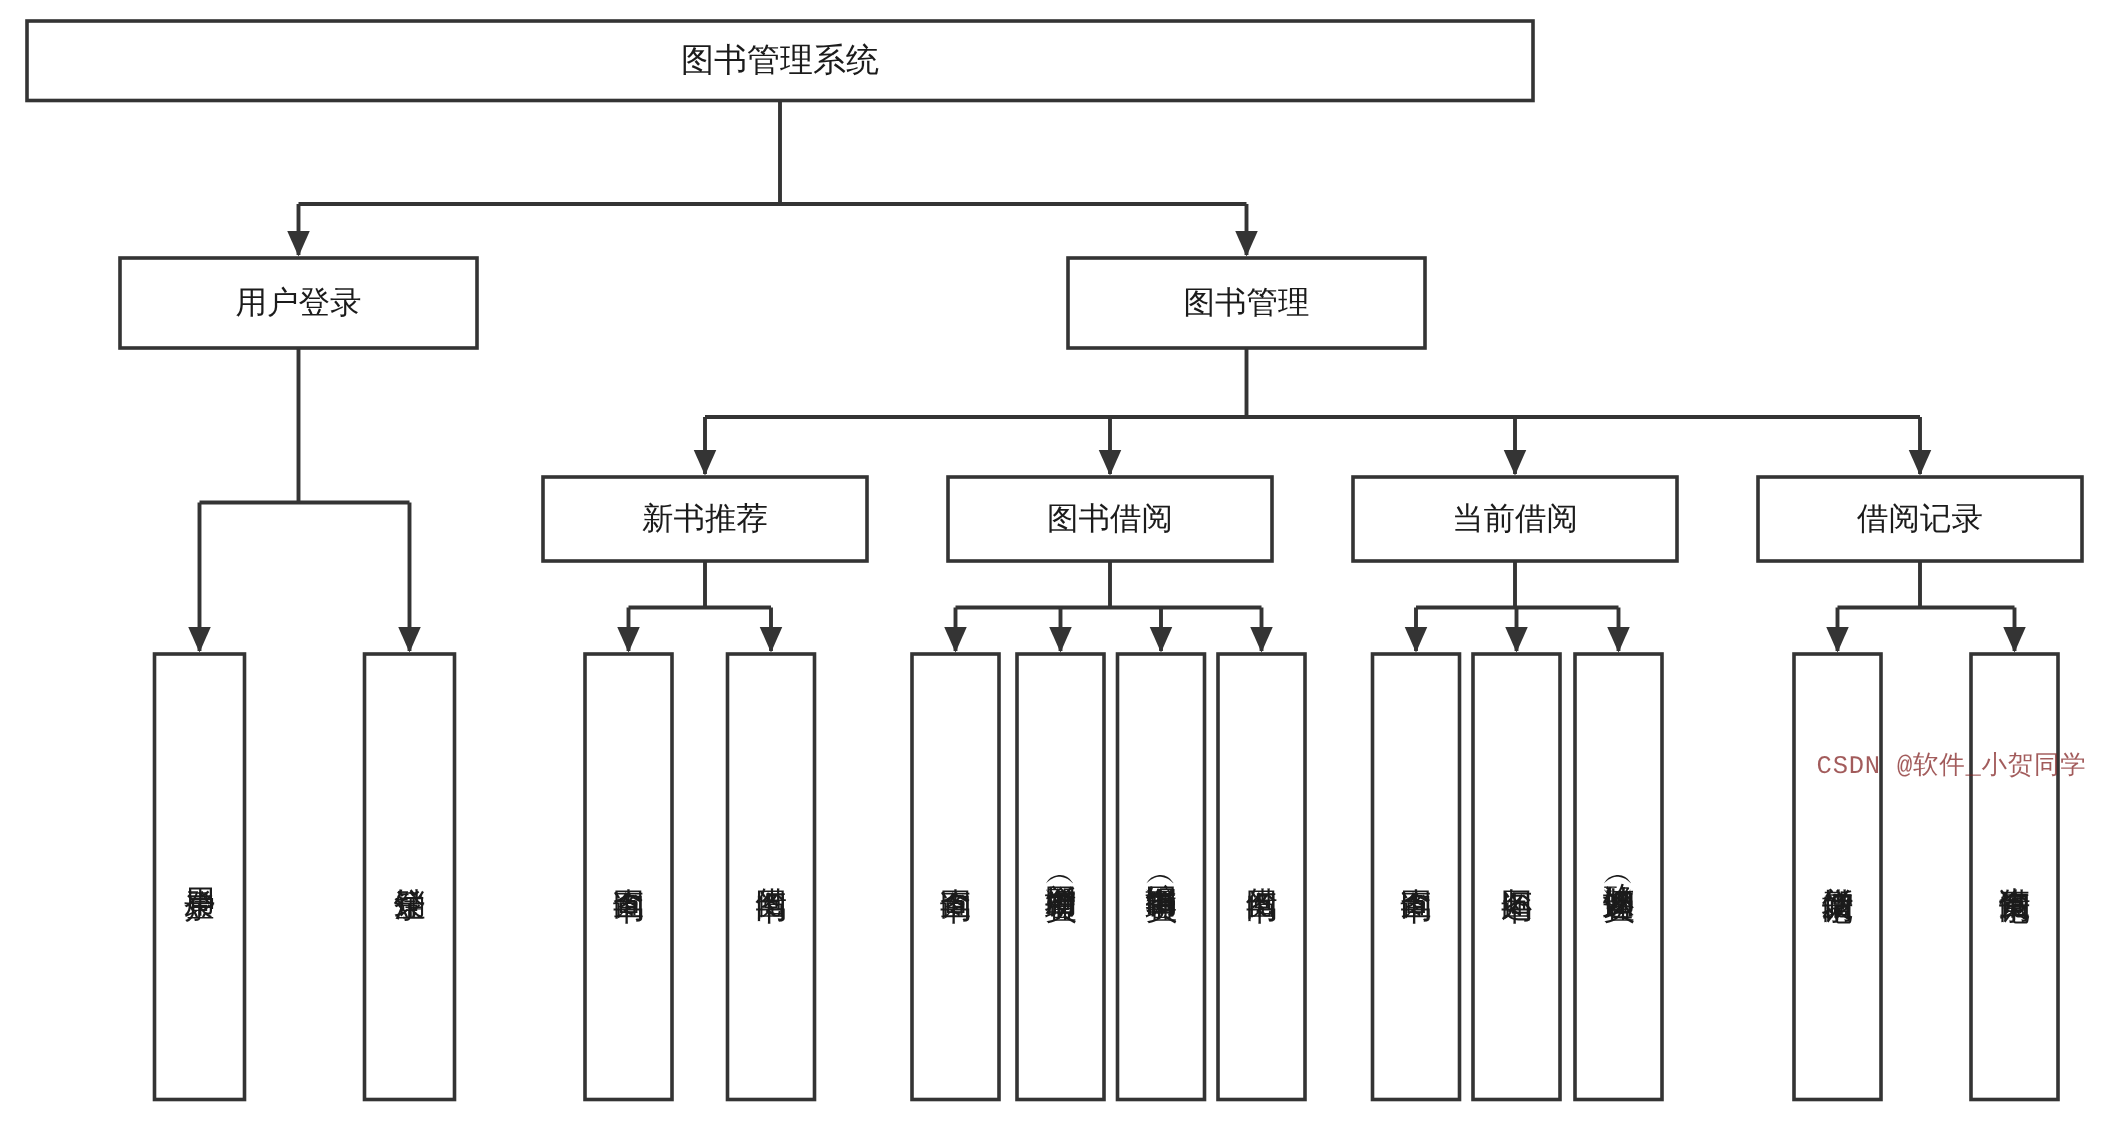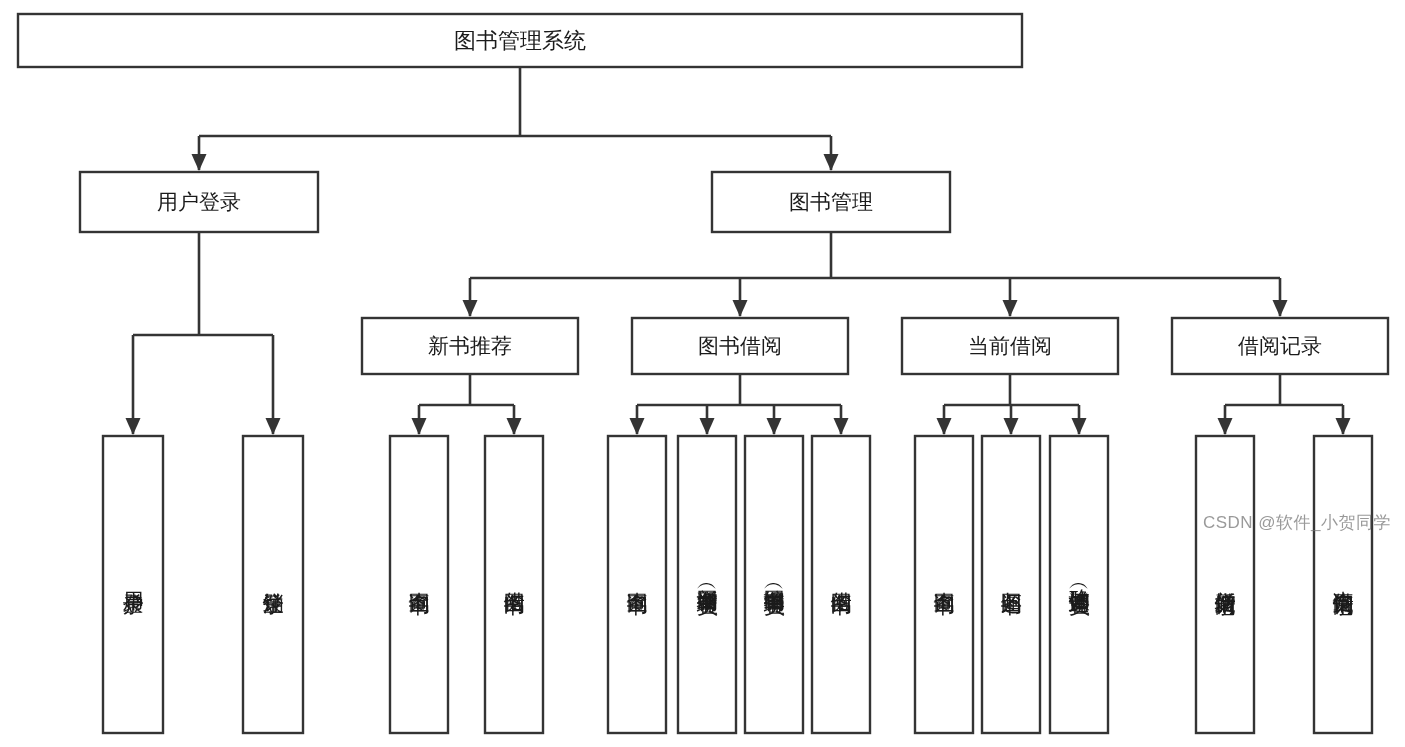--- a/index.html
+++ b/index.html
@@ -68,24 +68,24 @@
     font-size: 21px;
     line-height: 1.06;
     letter-spacing: 1px;
     color: #1b1b1b;
     white-space: nowrap;
     text-align: left;
   }
   .watermark {
     position: absolute;
     right: 14px;
-    bottom: 8px;
-    font-family: Liberation Sans, sans-serif;
+    bottom: 21px;
+    font-family: Liberation Mono, monospace;
     font-size: 17px;
-    color: #737373;
+    color: #7f1d1d;
     opacity: 0.72;
     letter-spacing: 0.5px;
     user-select: none;
     pointer-events: none;
   }
 </style>
 </head>
 <body>
 
 <div id="diagram-root">

